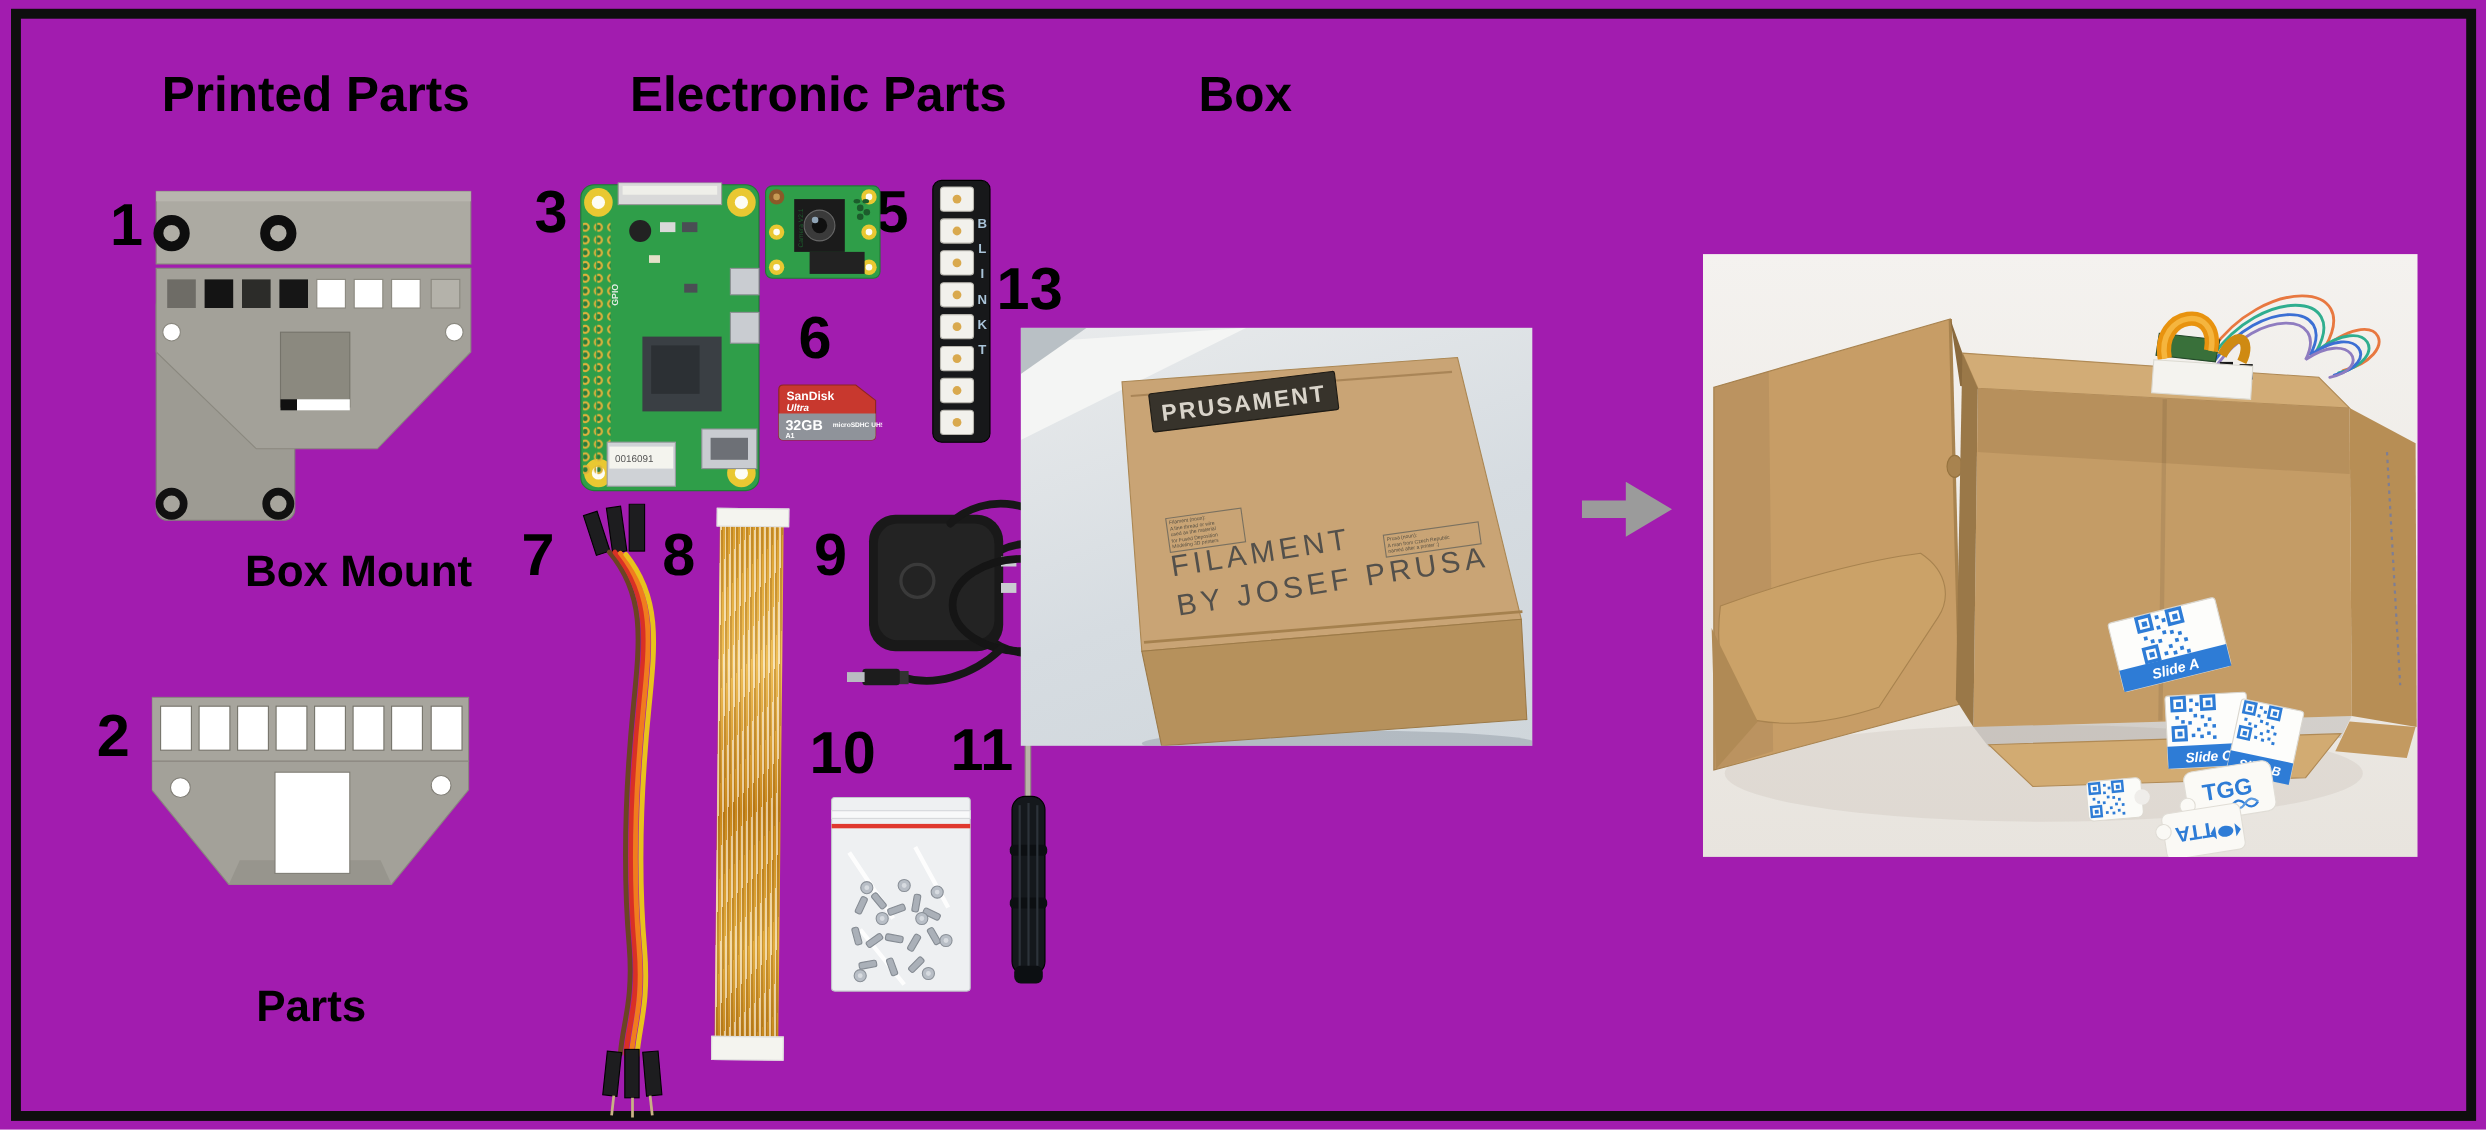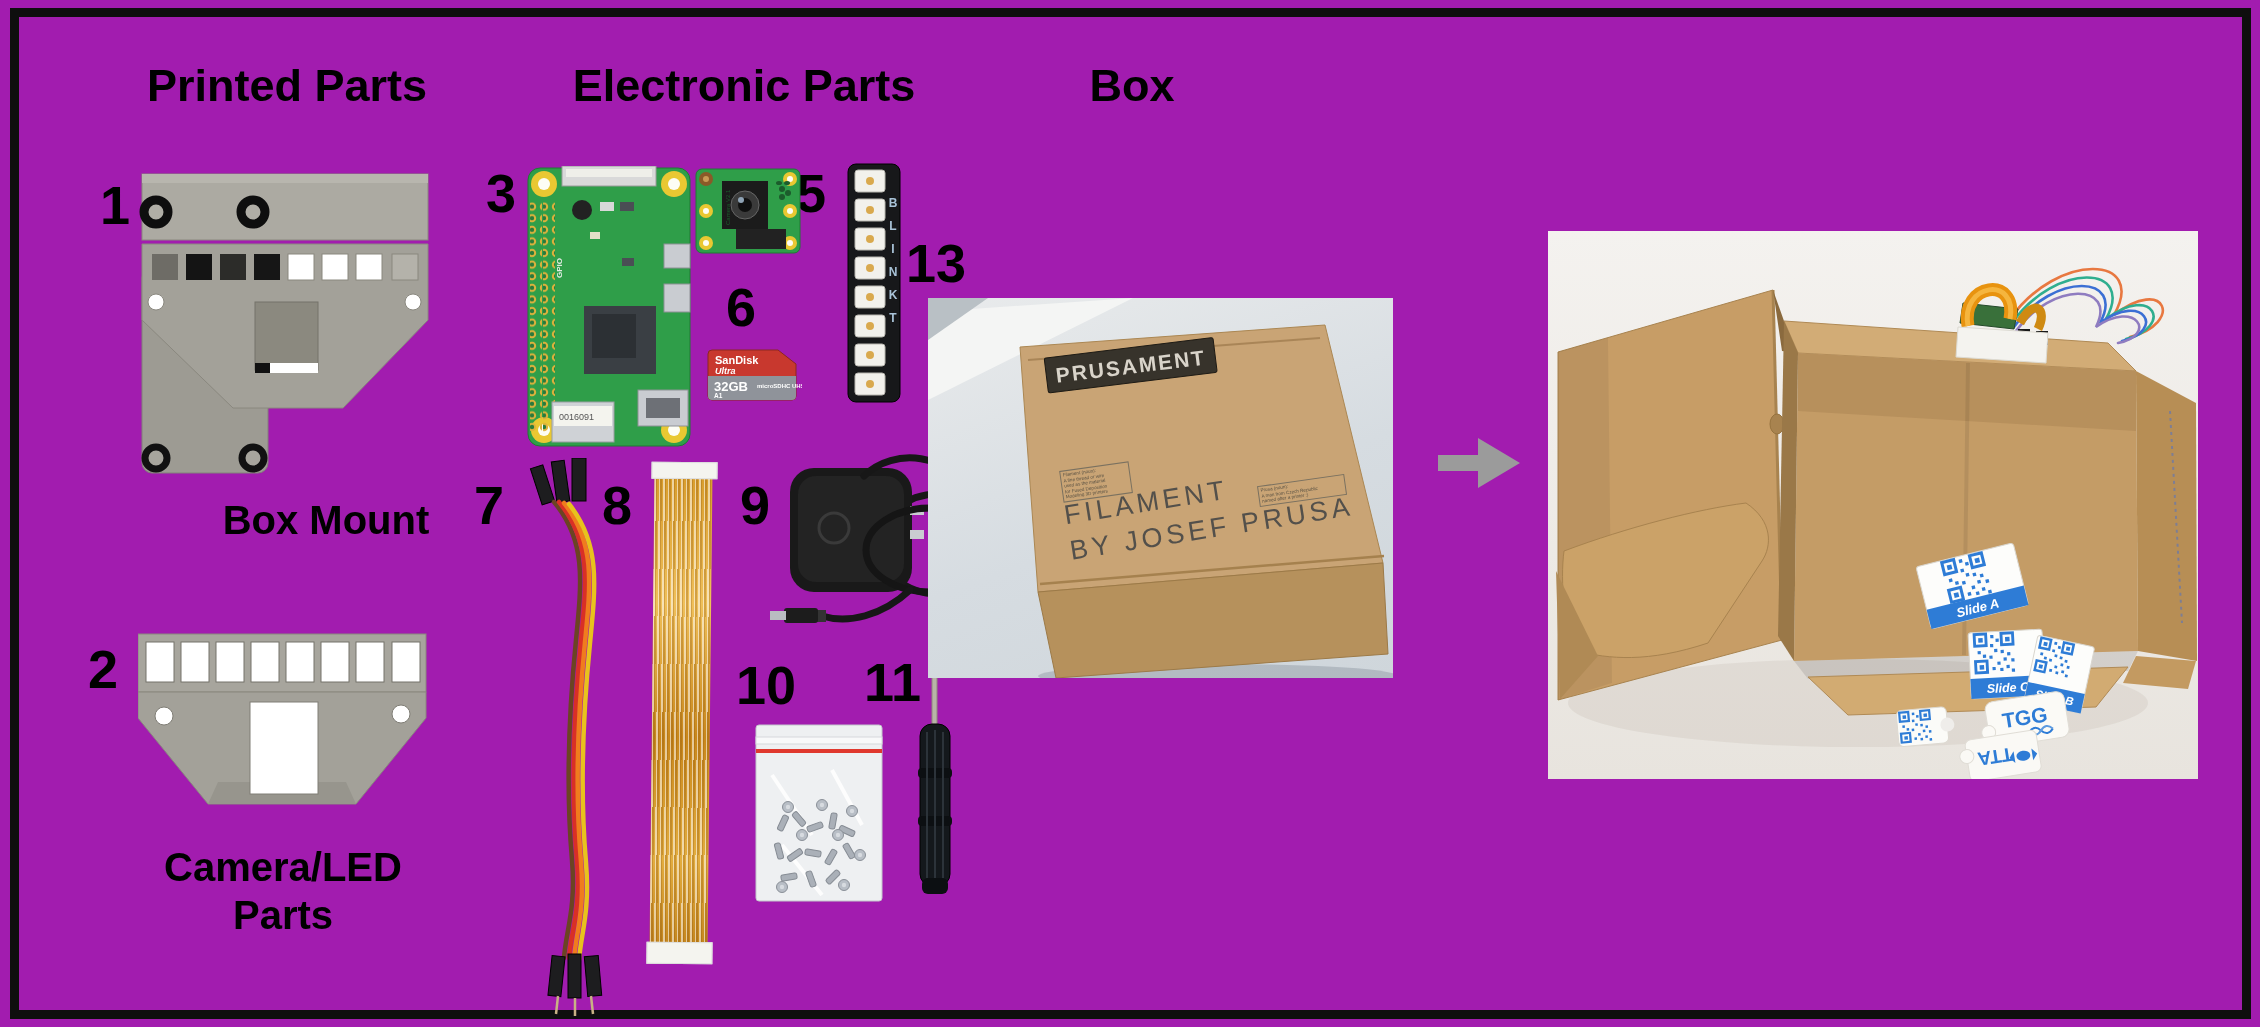--- a/index.html
+++ b/index.html
@@ -81,21 +81,20 @@
     <rect x="148" y="10" width="28" height="40" fill="#fff" stroke="#75736a"></rect>
     <rect x="183" y="10" width="28" height="40" fill="#fff" stroke="#75736a"></rect>
     <rect x="218" y="10" width="28" height="40" fill="#fff" stroke="#75736a"></rect>
     <rect x="254" y="10" width="28" height="40" fill="#fff" stroke="#75736a"></rect>
     <polygon points="0,60 288,60 288,86 218,172 70,172 0,86" fill="#a3a199" stroke="#8a887f"></polygon>
     <polygon points="80,150 208,150 218,172 70,172" fill="#97958d"></polygon>
     <rect x="112" y="70" width="68" height="92" fill="#ffffff" stroke="#807e76"></rect>
     <circle cx="26" cy="84" r="9" fill="#ffffff" stroke="#807e76"></circle>
     <circle cx="263" cy="82" r="9" fill="#ffffff" stroke="#807e76"></circle>
   </svg>
-  <div class="cap" style="left:283px;top:845px;">Camera/LED</div>
   <div class="cap" style="left:283px;top:893px;">Parts</div>
 
   <svg class="abs" style="left:526px;top:166px;" width="166" height="282" viewBox="0 0 166 282">
     <defs>
       <pattern id="gp" patternUnits="userSpaceOnUse" width="12" height="11.6">
         <circle cx="6" cy="5.8" r="3.2" fill="#2a7a3c" stroke="#ddb23c" stroke-width="2"></circle>
       </pattern>
     </defs>
     <rect x="2" y="2" width="162" height="278" rx="12" fill="#2f9e49" stroke="#1f7a35"></rect>
     <circle cx="18" cy="18" r="13" fill="#e9c832"></circle>

